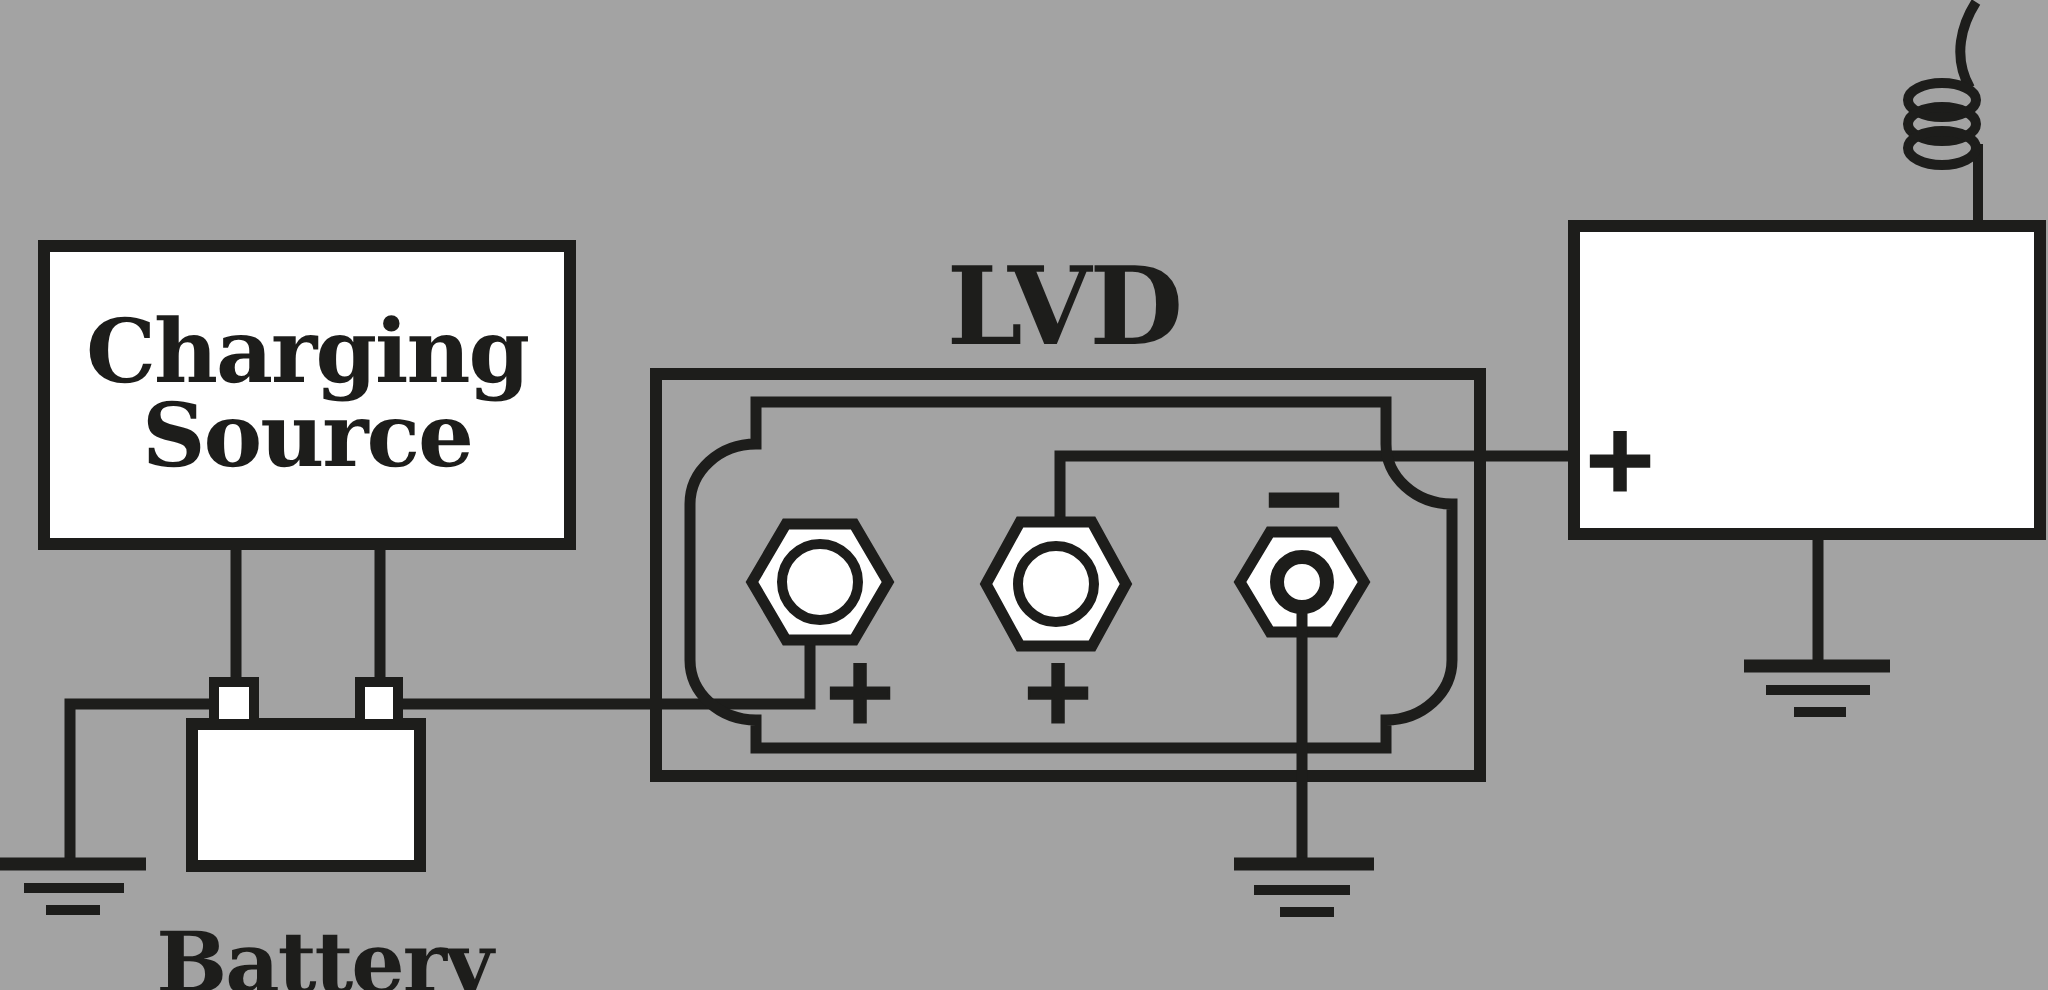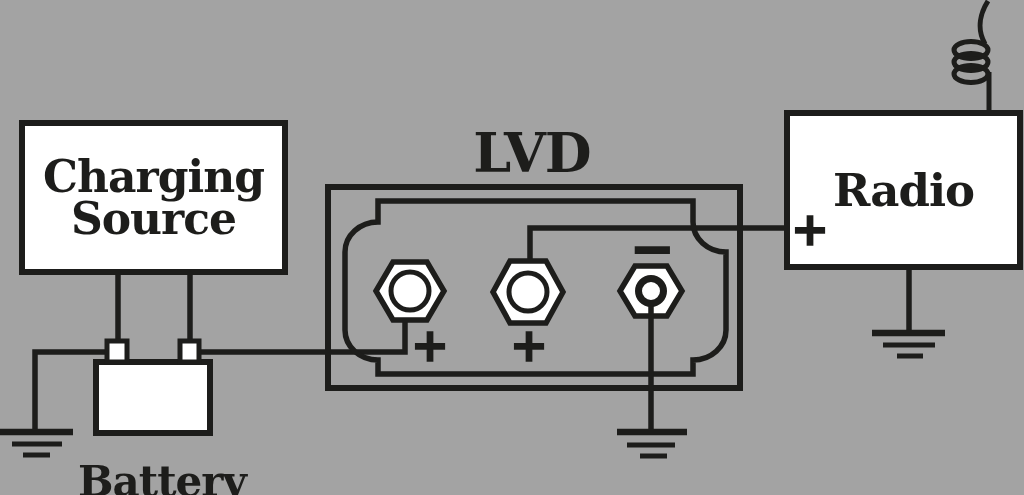--- a/index.html
+++ b/index.html
@@ -110,21 +110,20 @@
       <g>
         <line x1="872" y1="333" x2="945" y2="333" stroke-width="6.5"></line>
         <line x1="883" y1="345" x2="935" y2="345" stroke-width="5"></line>
         <line x1="897" y1="356" x2="923" y2="356" stroke-width="5"></line>
       </g>
     </g>
   </svg>
 
   <div class="label label-charging-source">Charging Source</div>
   <div class="label label-lvd">LVD</div>
-  <div class="label label-radio">Radio</div>
   <div class="label label-battery">Battery</div>
 
   <div class="sym sym-plus-1">+</div>
   <div class="sym sym-plus-2">+</div>
   <div class="sym sym-minus-3">−</div>
   <div class="sym sym-plus-radio">+</div>
 
 </div>
 
 </body></html>

